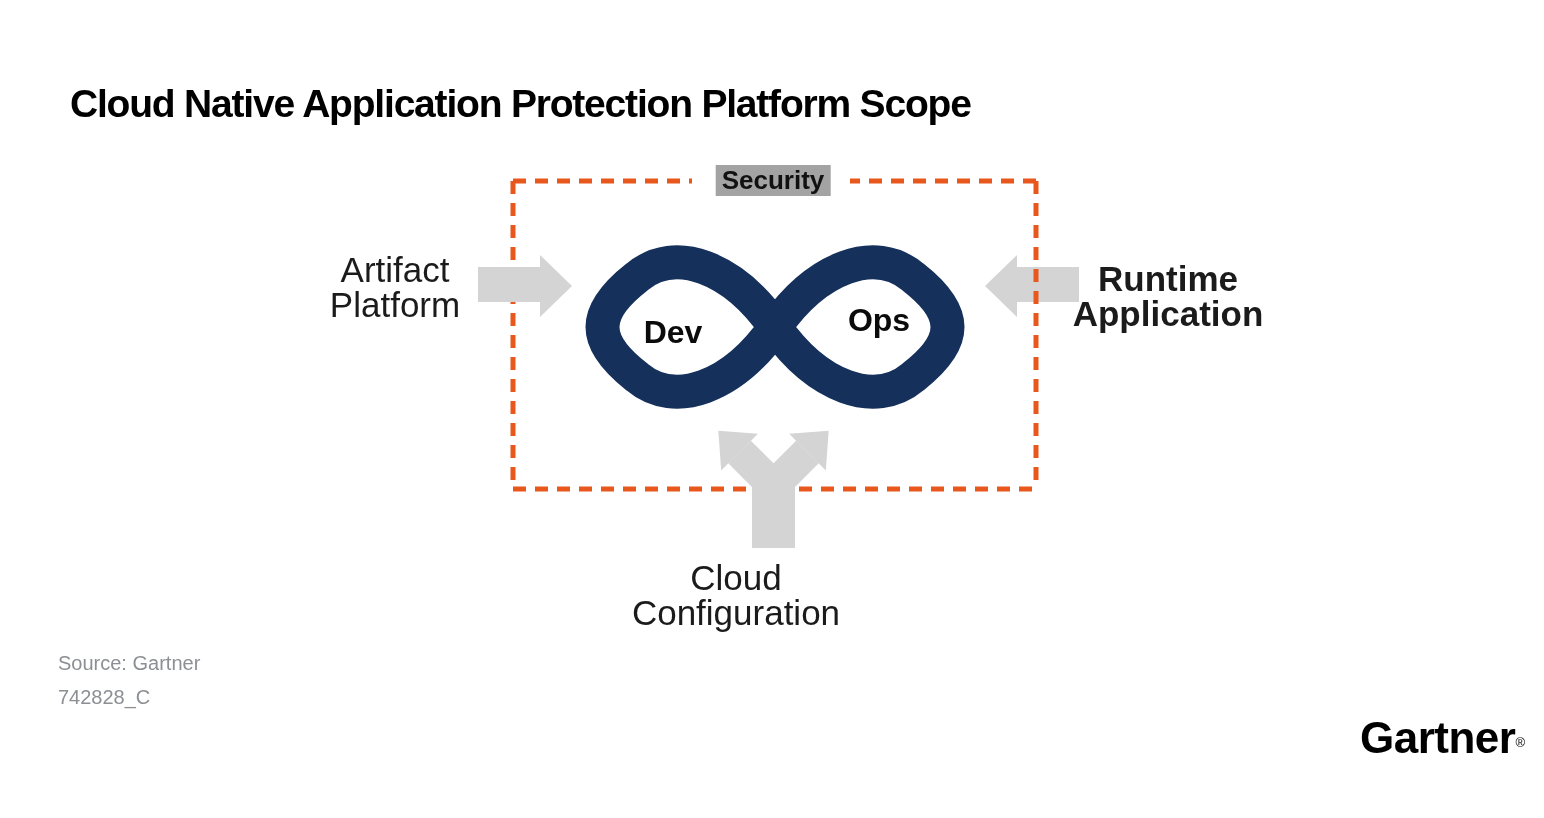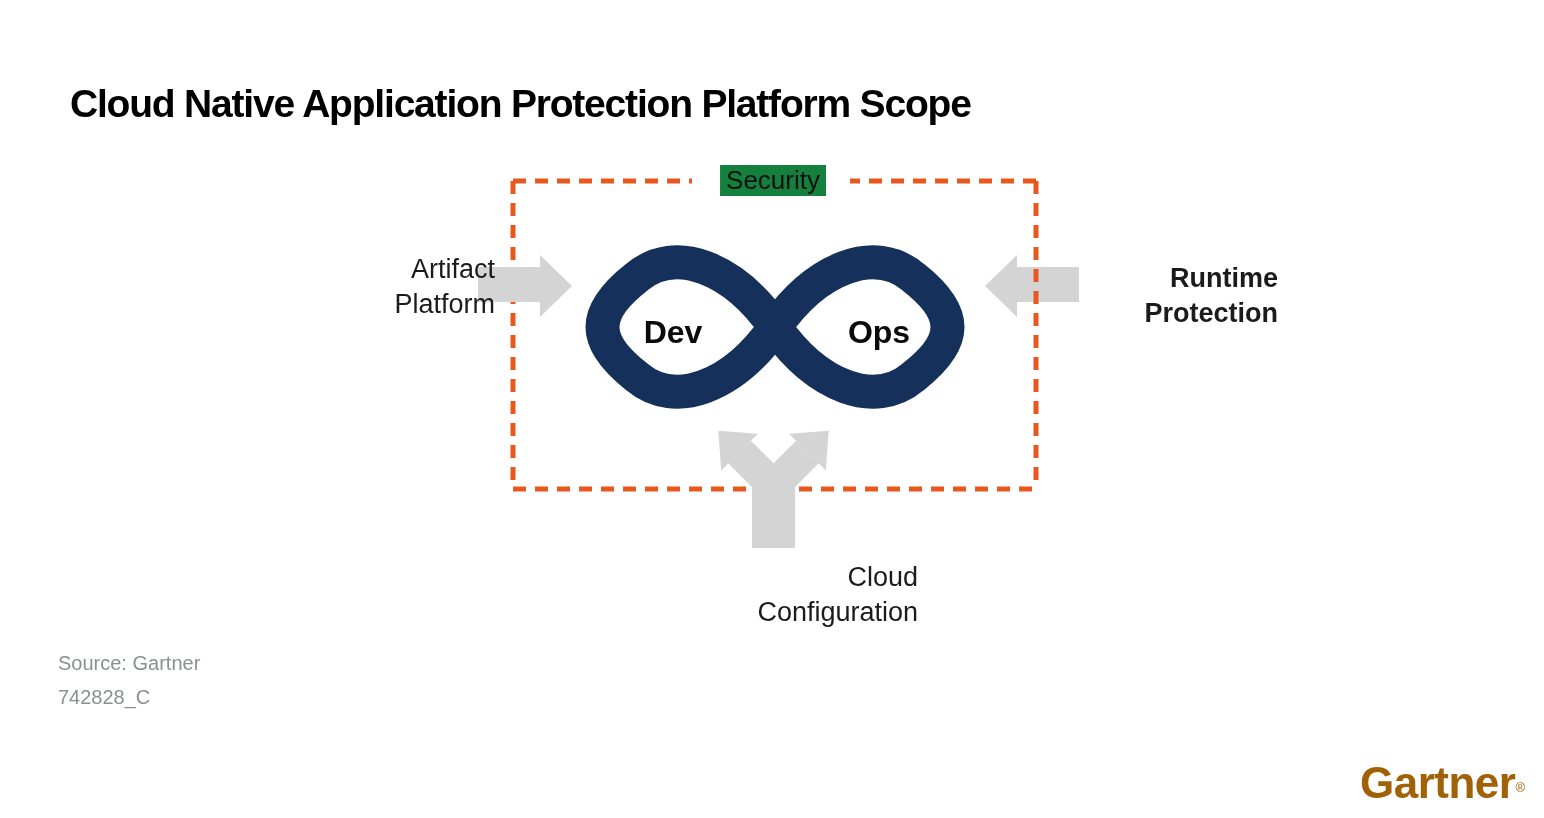--- a/index.html
+++ b/index.html
@@ -7,38 +7,38 @@
     position:relative;width:1544px;height:818px;background:#ffffff;overflow:hidden;
     font-family:"Liberation Sans", sans-serif;
   }
   .title{
     position:absolute;left:70px;top:82px;
     font-size:39px;font-weight:700;letter-spacing:-1.2px;color:#000000;white-space:nowrap;
   }
   .diagram-svg{position:absolute;left:0;top:0;width:1544px;height:818px;}
   .security-label{
     position:absolute;left:773px;top:165px;transform:translateX(-50%);
-    font-size:26px;font-weight:400;color:#111111;white-space:nowrap;background:#15803d;padding:0 6px;
+    font-size:26px;font-weight:700;color:#111111;white-space:nowrap;background:#a3a3a3;padding:0 6px;
   }
   .loop-label{
     position:absolute;transform:translate(-50%,-50%);
     font-size:32px;font-weight:700;color:#0b0b0b;white-space:nowrap;
   }
   .loop-label.dev{left:673px;top:332px;}
-  .loop-label.ops{left:879px;top:332px;}
+  .loop-label.ops{left:879px;top:320px;}
   .callout{
-    position:absolute;font-size:27px;font-weight:400;color:#1b1b1b;
-    text-align:right;line-height:35px;
+    position:absolute;font-size:35px;font-weight:400;color:#1b1b1b;
+    text-align:center;line-height:35px;
   }
   .callout.left{left:295px;top:252px;width:200px;}
   .callout.right{left:1058px;top:261px;width:220px;font-weight:bold;}
-  .callout.bottom{left:658px;top:560px;width:260px;}
+  .callout.bottom{left:606px;top:560px;width:260px;}
   .source-block{position:absolute;left:58px;top:646px;color:#8c8f94;font-size:20px;line-height:34px;}
   .brand{
-    position:absolute;left:1360px;top:758px;color:#a16207;
+    position:absolute;left:1360px;top:713px;color:#000000;
     font-size:44px;font-weight:700;letter-spacing:-0.5px;white-space:nowrap;
   }
   .brand .reg{font-size:13px;vertical-align:6px;font-weight:400;}
 </style>
 </head>
 <body>
 
 <div class="canvas">
 
   <div class="title">Cloud Native Application Protection Platform Scope</div>
@@ -86,21 +86,21 @@
   <div class="loop-label dev">Dev</div>
   <div class="loop-label ops">Ops</div>
 
   <div class="callout left">
     <div>Artifact</div>
     <div>Platform</div>
   </div>
 
   <div class="callout right">
     <div>Runtime</div>
-    <div>Protection</div>
+    <div>Application</div>
   </div>
 
   <div class="callout bottom">
     <div>Cloud</div>
     <div>Configuration</div>
   </div>
 
   <div class="source-block">
     <div>Source: Gartner</div>
     <div>742828_C</div>

